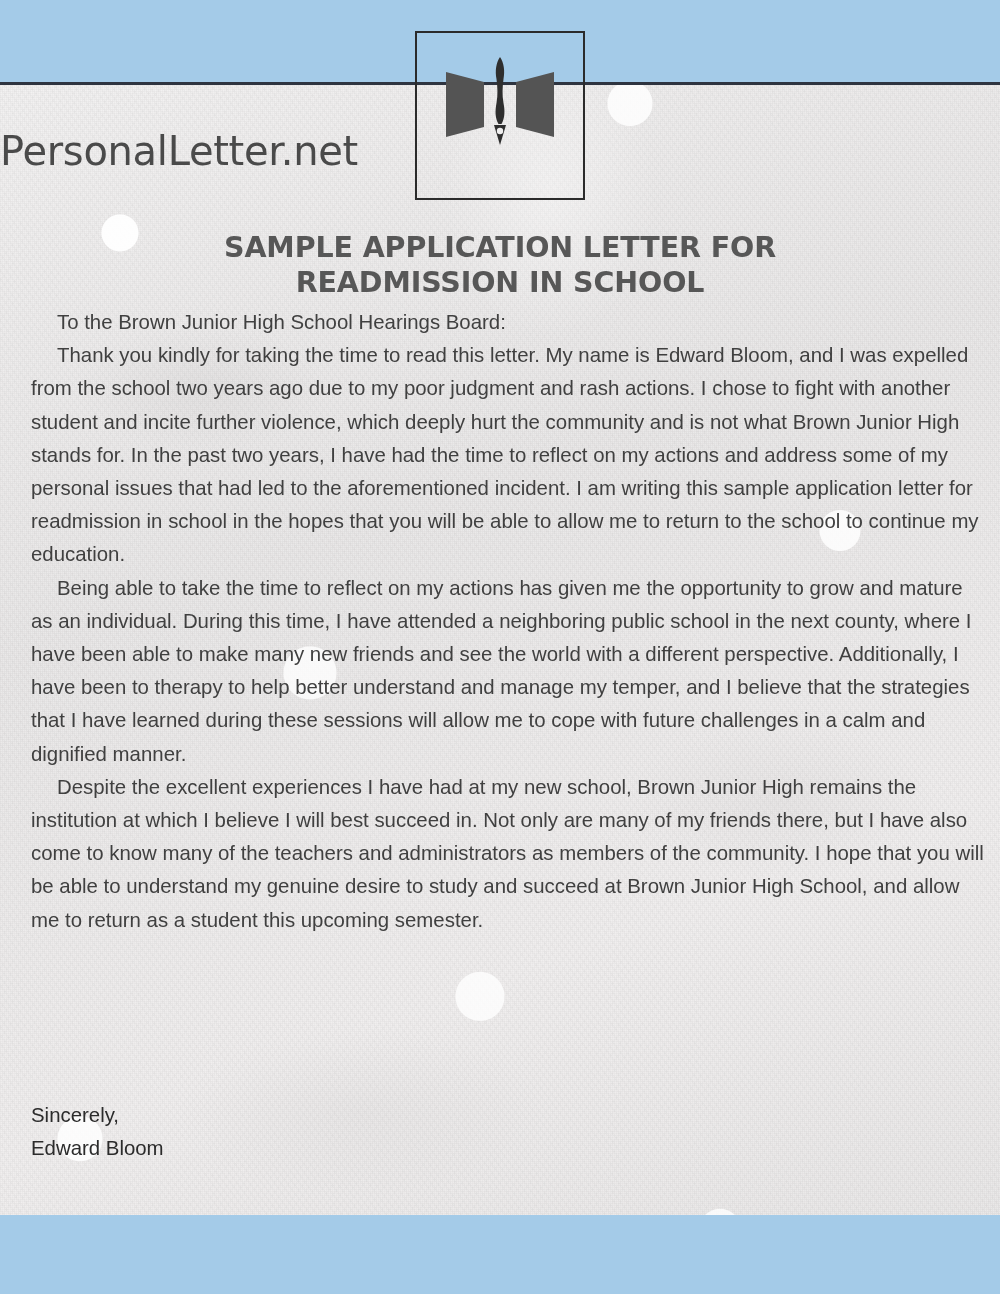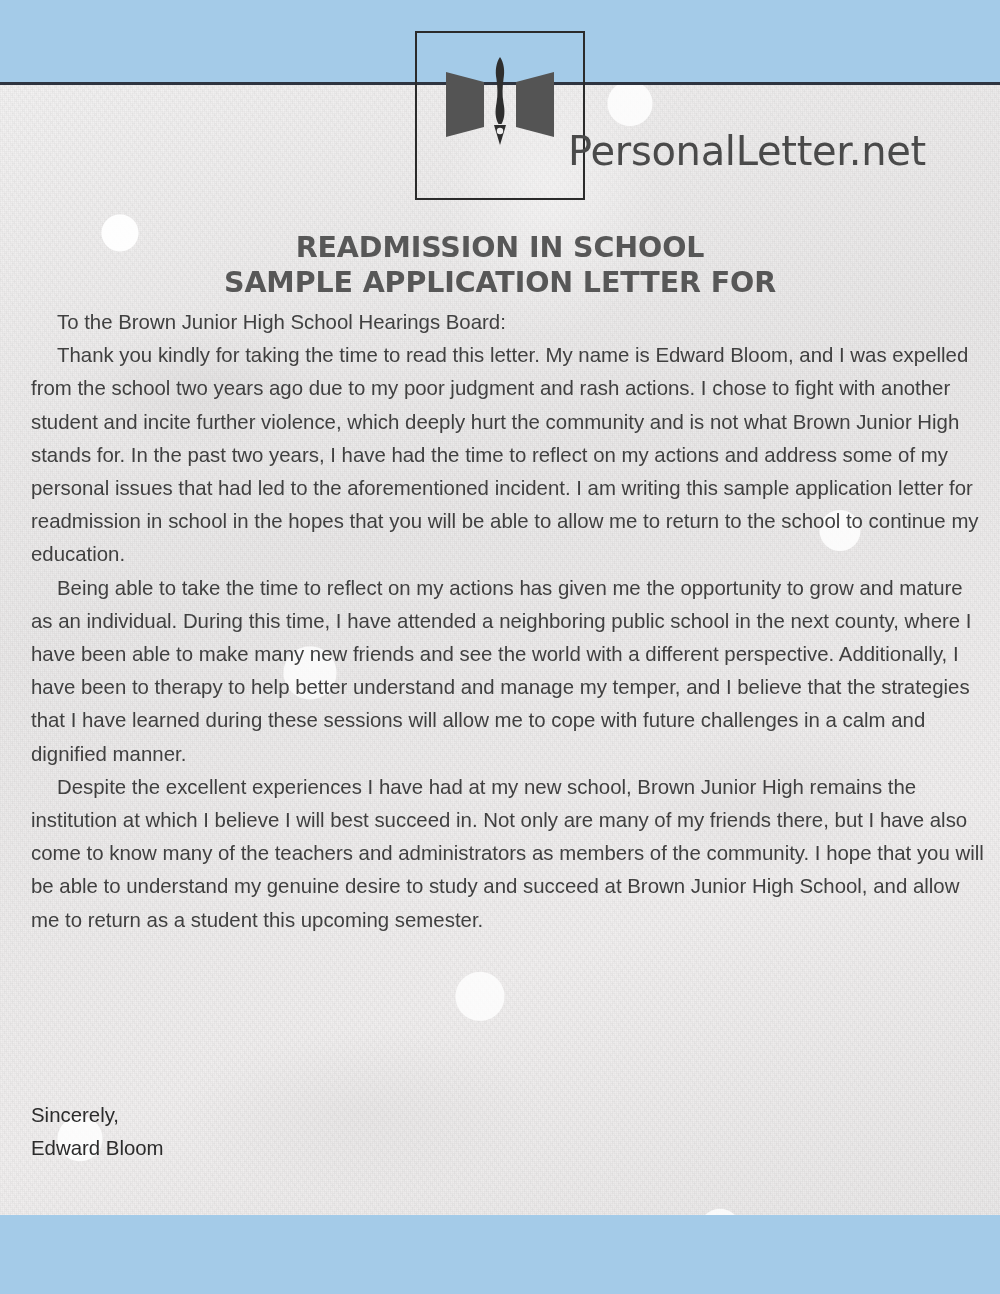--- a/index.html
+++ b/index.html
@@ -88,21 +88,21 @@
     top: 55px;
     width: 120px;
     height: 95px;
     z-index: 7;
   }
   .logo-word {
     position: absolute;
     left: 0;
     top: 128px;
     width: 926px;
-    text-align: right;
+    text-align: left;
     font-family: "DejaVu Sans", sans-serif;
     font-size: 40px;
     font-weight: 400;
     color: #4a4a4a;
     letter-spacing: -0.3px;
     z-index: 8;
     white-space: nowrap;
   }
 
   
@@ -177,22 +177,22 @@
              C58 40 57.5 32 56.5 24
              C55 16 56 8 60 2 Z" fill="#2e2e2e"></path>
 
     <path d="M54 70 L66 70 L60 90 Z" fill="#2e2e2e"></path>
     <circle cx="60" cy="76" r="3.2" fill="#efeeee"></circle>
   </svg>
 </div>
 <div class="logo-word">PersonalLetter.net</div>
 
 <div class="doc-title">
+  <span class="tl">SAMPLE APPLICATION LETTER FOR</span>
   <span class="tl">READMISSION IN SCHOOL</span>
-  <span class="tl">SAMPLE APPLICATION LETTER FOR</span>
 </div>
 
 <div class="letter-body">
   <p>To the Brown Junior High School Hearings Board:</p>
   <p>Thank you kindly for taking the time to read this letter. My name is Edward Bloom, and I was expelled from the school two years ago due to my poor judgment and rash actions. I chose to fight with another student and incite further violence, which deeply hurt the community and is not what Brown Junior High stands for. In the past two years, I have had the time to reflect on my actions and address some of my personal issues that had led to the aforementioned incident. I am writing this sample application letter for readmission in school in the hopes that you will be able to allow me to return to the school to continue my education.</p>
   <p>Being able to take the time to reflect on my actions has given me the opportunity to grow and mature as an individual. During this time, I have attended a neighboring public school in the next county, where I have been able to make many new friends and see the world with a different perspective. Additionally, I have been to therapy to help better understand and manage my temper, and I believe that the strategies that I have learned during these sessions will allow me to cope with future challenges in a calm and dignified manner.</p>
   <p>Despite the excellent experiences I have had at my new school, Brown Junior High remains the institution at which I believe I will best succeed in. Not only are many of my friends there, but I have also come to know many of the teachers and administrators as members of the community. I hope that you will be able to understand my genuine desire to study and succeed at Brown Junior High School, and allow me to return as a student this upcoming semester.</p>
 </div>
 
 <div class="sign-block">

